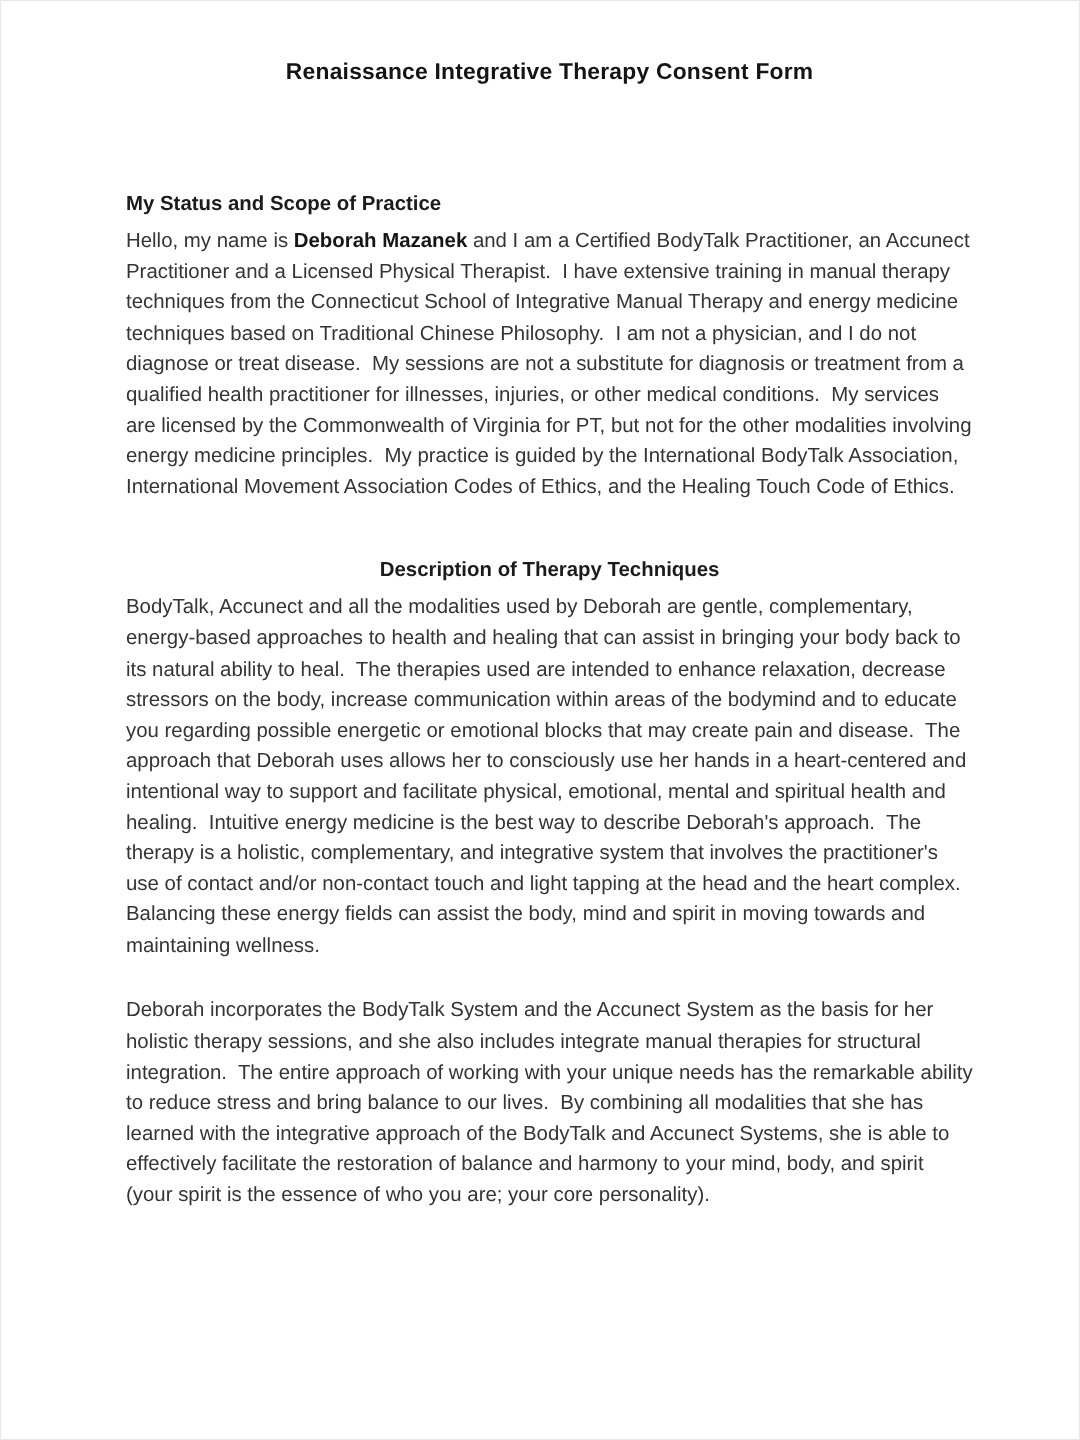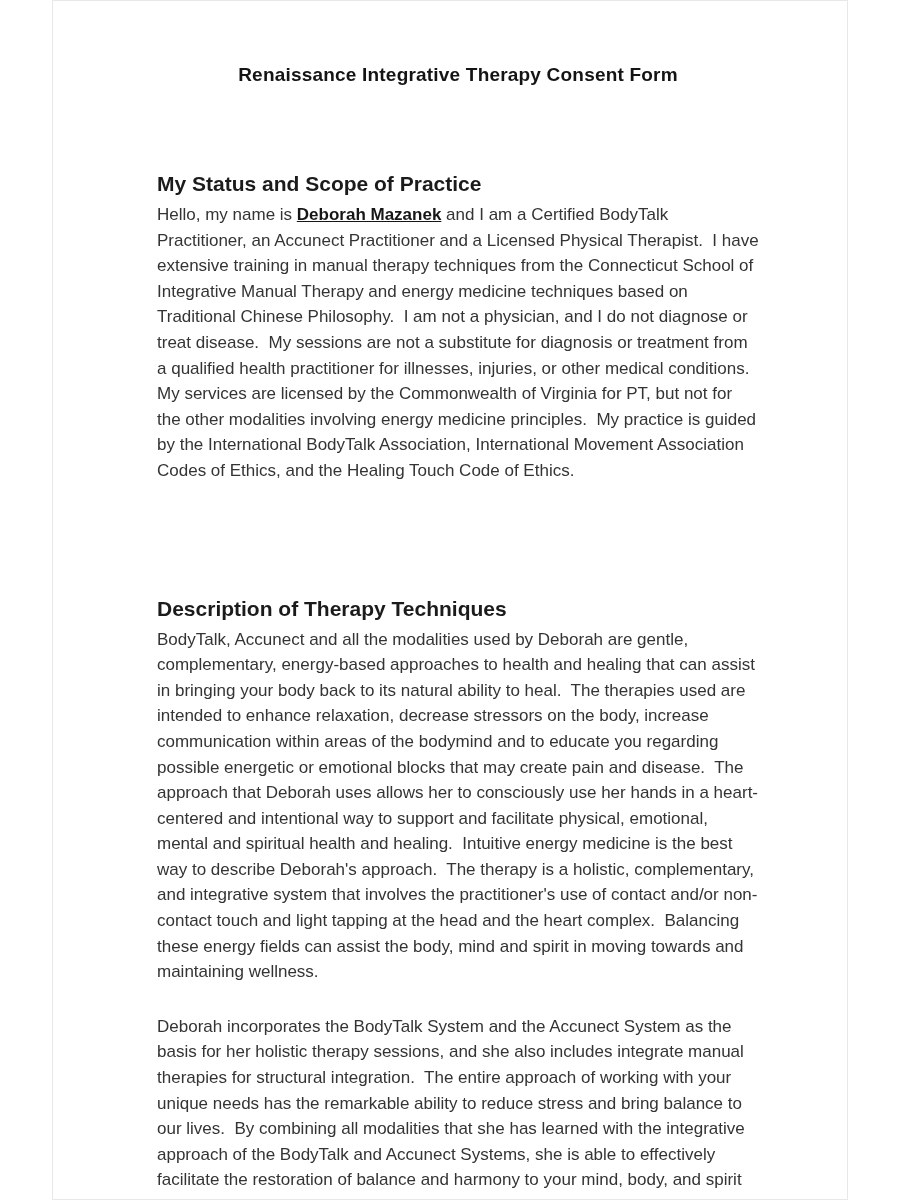--- a/index.html
+++ b/index.html
@@ -2,60 +2,59 @@
 <html><head>
 <meta charset="utf-8">
 <style>
   html, body {
     margin: 0;
     padding: 0;
     background: #ffffff;
   }
   .page {
     position: relative;
-    width: 796px;
+    width: 900px;
     height: 1200px;
     margin: 0 auto;
     background: #ffffff;
     border: 1px solid #e8e8e8;
     box-sizing: border-box;
-    padding: 62px 88px 40px 104px;
+    padding: 48px 88px 40px 104px;
     font-family: "Liberation Sans", "DejaVu Sans", sans-serif;
     color: #343434;
     overflow: hidden;
   }
   .doc-title {
     font-size: 19px;
     font-weight: bold;
     color: #141414;
     text-align: center;
     margin: 0 0 84px 0;
     line-height: 24px;
     letter-spacing: 0.2px;
   }
   .section-heading {
-    font-size: 21px;
+    font-size: 17px;
     font-weight: bold;
     color: #1b1b1b;
     margin: 0;
     line-height: 25px;
   }
   .para {
     font-size: 17px;
     line-height: 25.6px;
     margin: 6px 0 0 0;
     color: #343434;
     white-space: pre-wrap;
   }
   .para .name-bold {
     font-weight: bold;
     color: #161616;
-    text-decoration: underline;
   }
-  .section-gap-1 { margin-top: 112px; }
+  .section-gap-1 { margin-top: 44px; text-align: center; }
   .para-gap { margin-top: 29px; }
 </style>
 </head>
 <body>
 
 <div class="page">
 
   <h1 class="doc-title">Renaissance Integrative Therapy Consent Form</h1>
 
   <h2 class="section-heading">My Status and Scope of Practice</h2>

